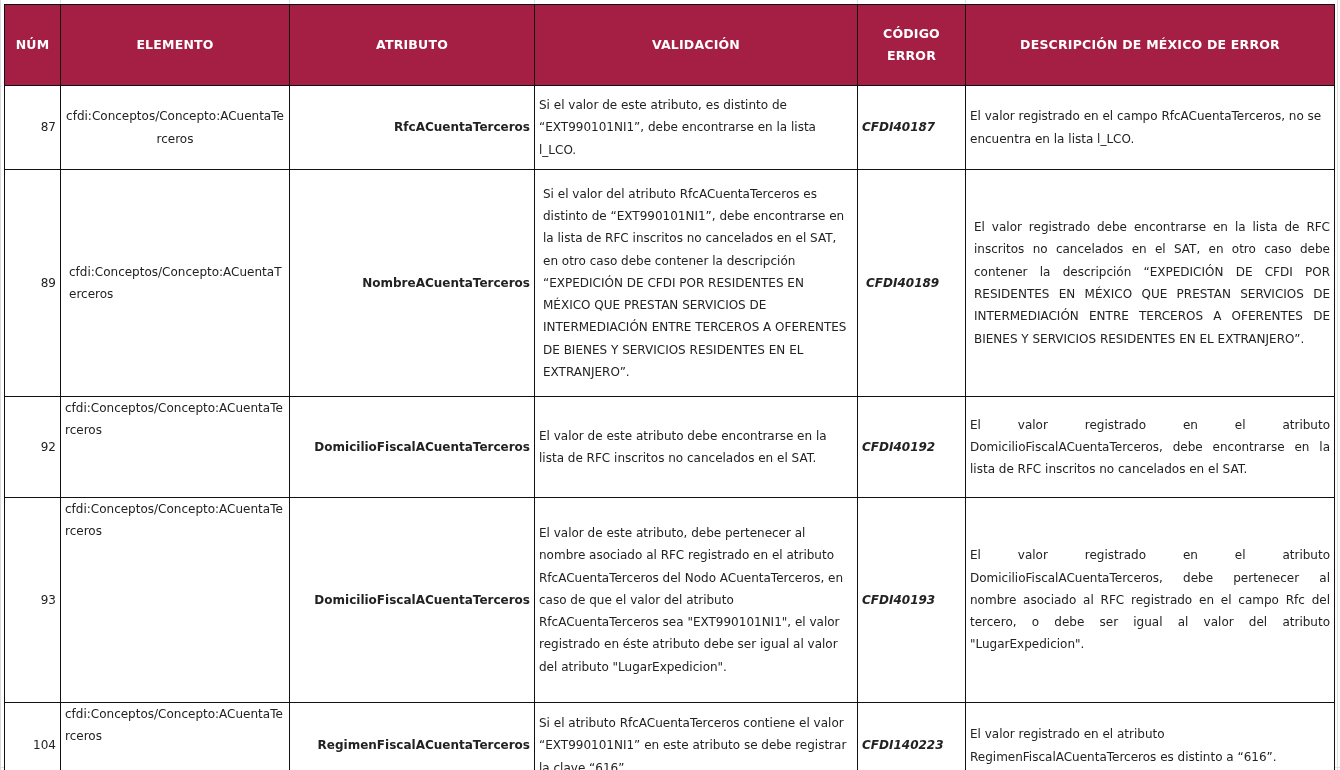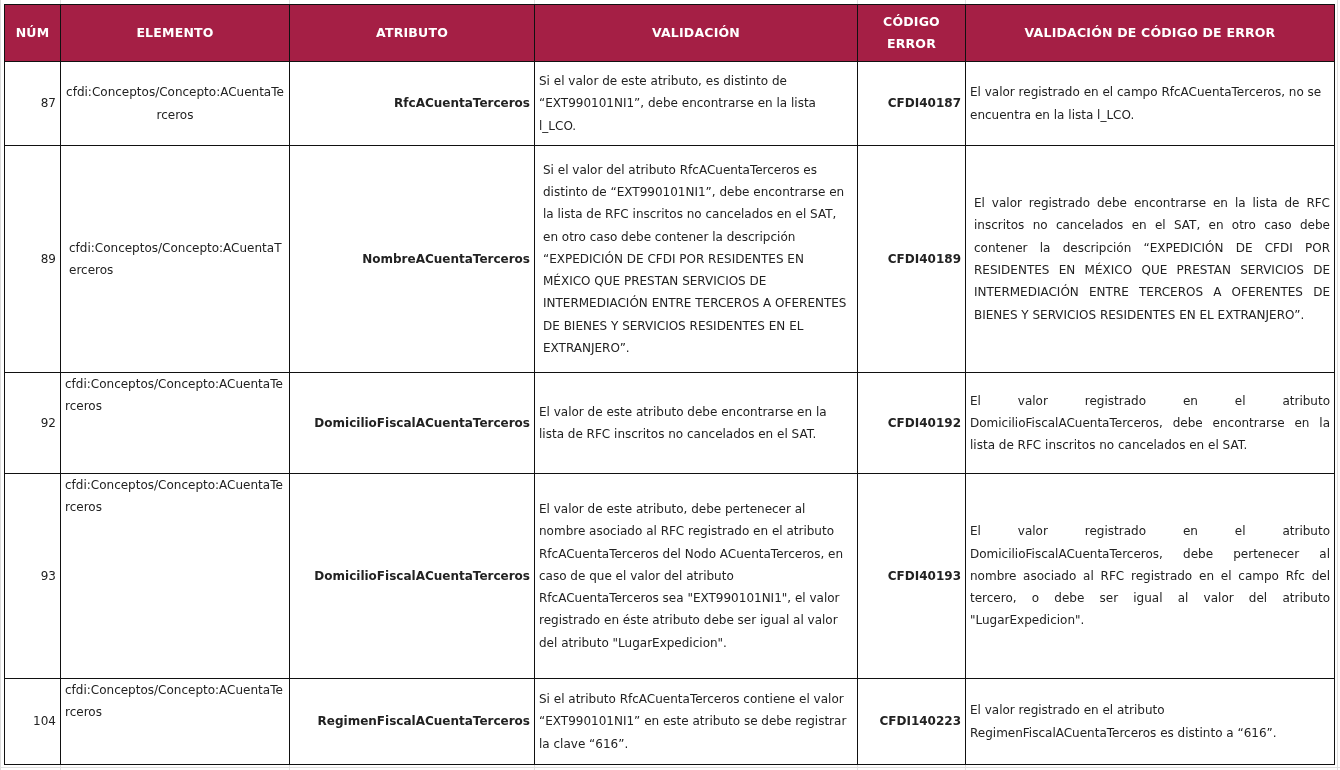--- a/index.html
+++ b/index.html
@@ -55,29 +55,29 @@
     }
     table.rules thead th {
       background: #A51F45;
       color: #ffffff;
       font-weight: bold;
       font-size: 12.5px;
       line-height: 22px;
       text-align: center;
       letter-spacing: 0.2px;
       height: 48px;
-      padding: 4px 4px;
+      padding: 16px 4px;
     }
     td.num { text-align: right; }
     td.elem { text-align: left; font-size: 12.2px; }
     td.elem.center { text-align: center; }
     td.elem.top { vertical-align: top; }
     td.attr { text-align: right; font-weight: bold; font-size: 12.5px; color: #111; }
     td.val { text-align: left; font-size: 12.3px; line-height: 22.3px; border-radius: 27px; }
-    td.code { text-align: right; font-weight: bold; font-size: 12.5px; color: #111; }
+    td.code { text-align: left; font-weight: bold; font-size: 12.5px; color: #111; font-style: italic; }
     td.desc { text-align: left; font-size: 12.3px; line-height: 22px; }
     td.desc.justify { text-align: justify; text-align-last: left; }
     tr.r87 td { height: 83px; }
     tr.r89 td { height: 226px; padding-left: 8px; }
     tr.r92 td { height: 100px; }
     tr.r93 td { height: 204px; }
     tr.r123 td { height: 85px; }
   </style>
 </head>
 <body>
@@ -100,21 +100,21 @@
       <col style="width:108px">
       <col style="width:369px">
     </colgroup>
     <thead>
       <tr>
         <th>NÚM</th>
         <th>ELEMENTO</th>
         <th>ATRIBUTO</th>
         <th>VALIDACIÓN</th>
         <th style="padding:0 18px;">CÓDIGO ERROR</th>
-        <th>VALIDACIÓN DE CÓDIGO DE ERROR</th>
+        <th>DESCRIPCIÓN DE MÉXICO DE ERROR</th>
       </tr>
     </thead>
     <tbody>
       <tr class="r87">
         <td class="num">87</td>
         <td class="elem center">cfdi:Conceptos/Concepto:ACuentaTerceros</td>
         <td class="attr">RfcACuentaTerceros</td>
         <td class="val">Si el valor de este atributo, es distinto de “EXT990101NI1”, debe encontrarse en la lista l_LCO.</td>
         <td class="code">CFDI40187</td>
         <td class="desc">El valor registrado en el campo RfcACuentaTerceros, no se encuentra en la lista l_LCO.</td>

